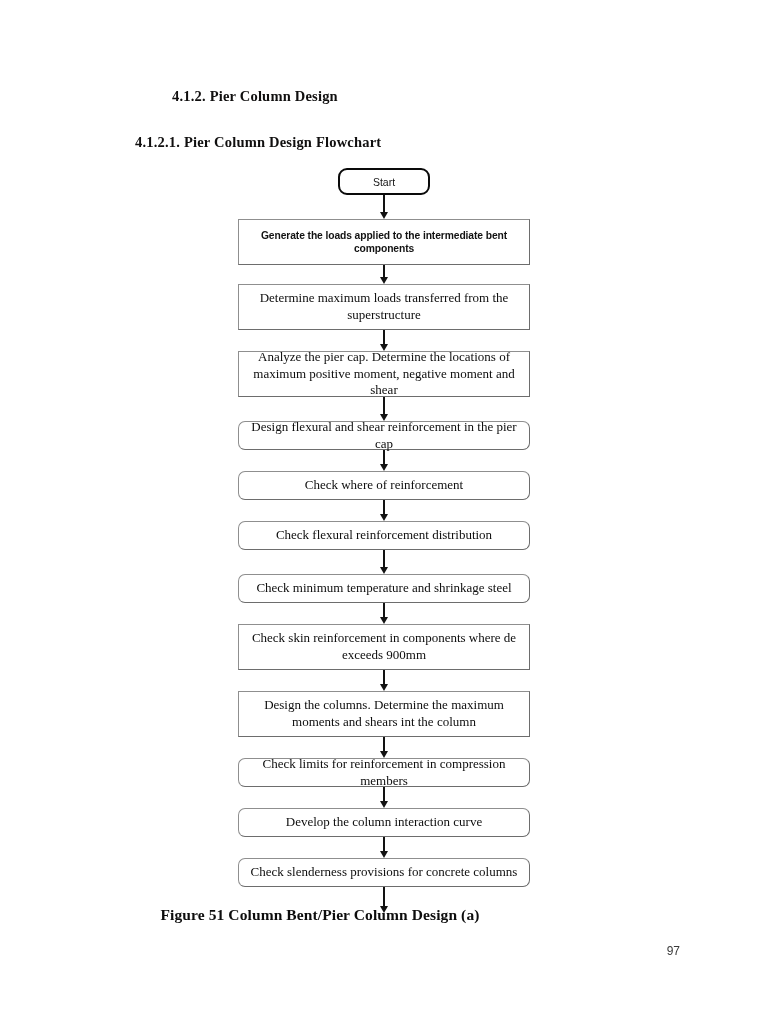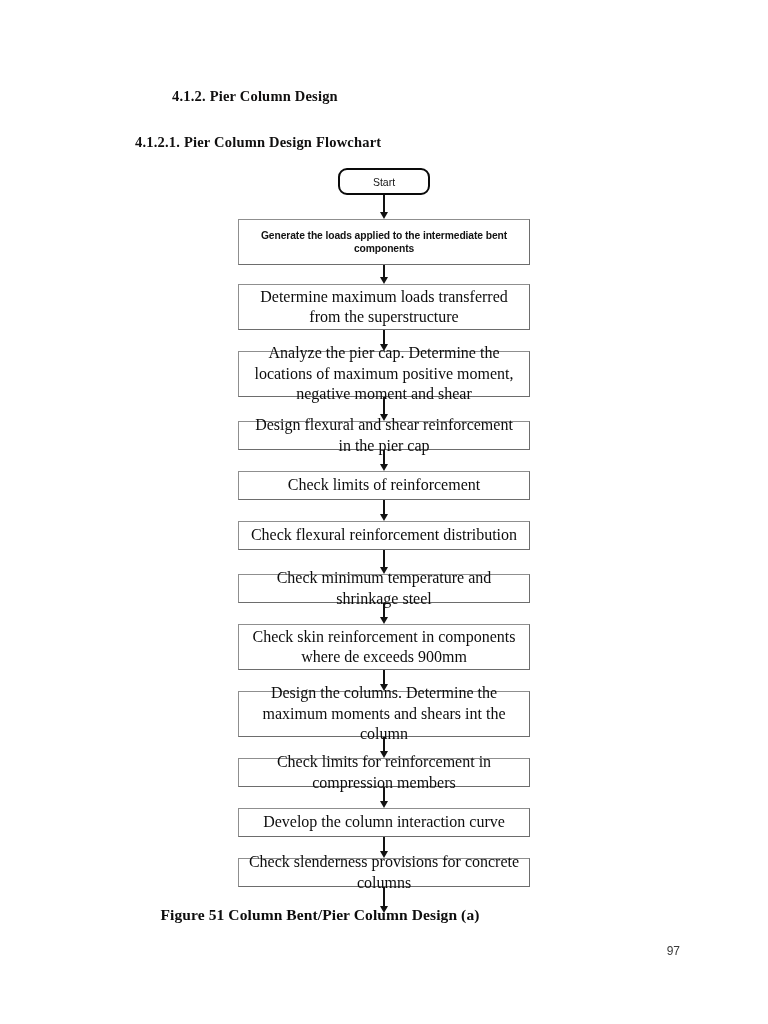--- a/index.html
+++ b/index.html
@@ -74,39 +74,39 @@
     border-right-color: #6d6d6d;
     border-bottom-color: #6d6d6d;
     background: #ffffff;
     display: flex;
     align-items: center;
     justify-content: center;
     text-align: center;
     padding: 8px 9px;
     line-height: 1.28;
   }
-  .node-box.one-line { height: 29px; }
+  .node-box.one-line { height: 29px; border-radius: 7px; }
   .node-box.two-line { height: 46px; }
 
   .node-box .label {
     display: block;
     width: 100%;
   }
 
   
   .font-sans .label {
     font-family: "Liberation Sans", sans-serif;
     font-size: 10.3px;
     font-weight: 600;
     color: #121212;
     letter-spacing: -0.1px;
   }
   .font-serif .label {
     font-family: "Liberation Serif", serif;
-    font-size: 16px;
+    font-size: 13px;
     color: #0d0d0d;
   }
 
   
   .connector {
     position: relative;
     width: 12px;
     display: flex;
     flex-direction: column;
     align-items: center;
@@ -205,21 +205,21 @@
       <div class="node-box one-line font-serif">
         <span class="label">Design flexural and shear reinforcement in the pier cap</span>
       </div>
 
       <div class="connector c-21">
         <div class="stem"></div>
         <div class="head"></div>
       </div>
 
       <div class="node-box one-line font-serif">
-        <span class="label">Check limits of reinforcement</span>
+        <span class="label">Check where of reinforcement</span>
       </div>
 
       <div class="connector c-21">
         <div class="stem"></div>
         <div class="head"></div>
       </div>
 
       <div class="node-box one-line font-serif">
         <span class="label">Check flexural reinforcement distribution</span>
       </div>

